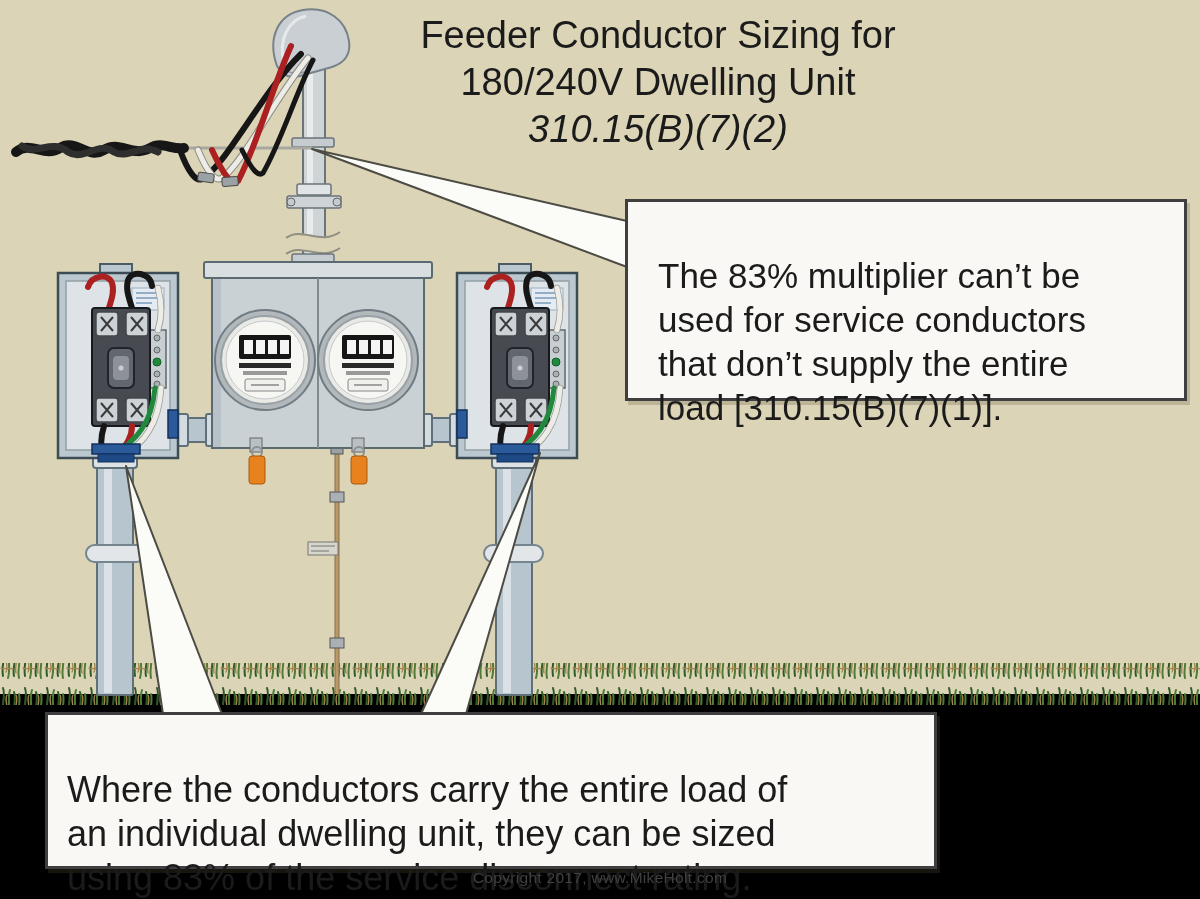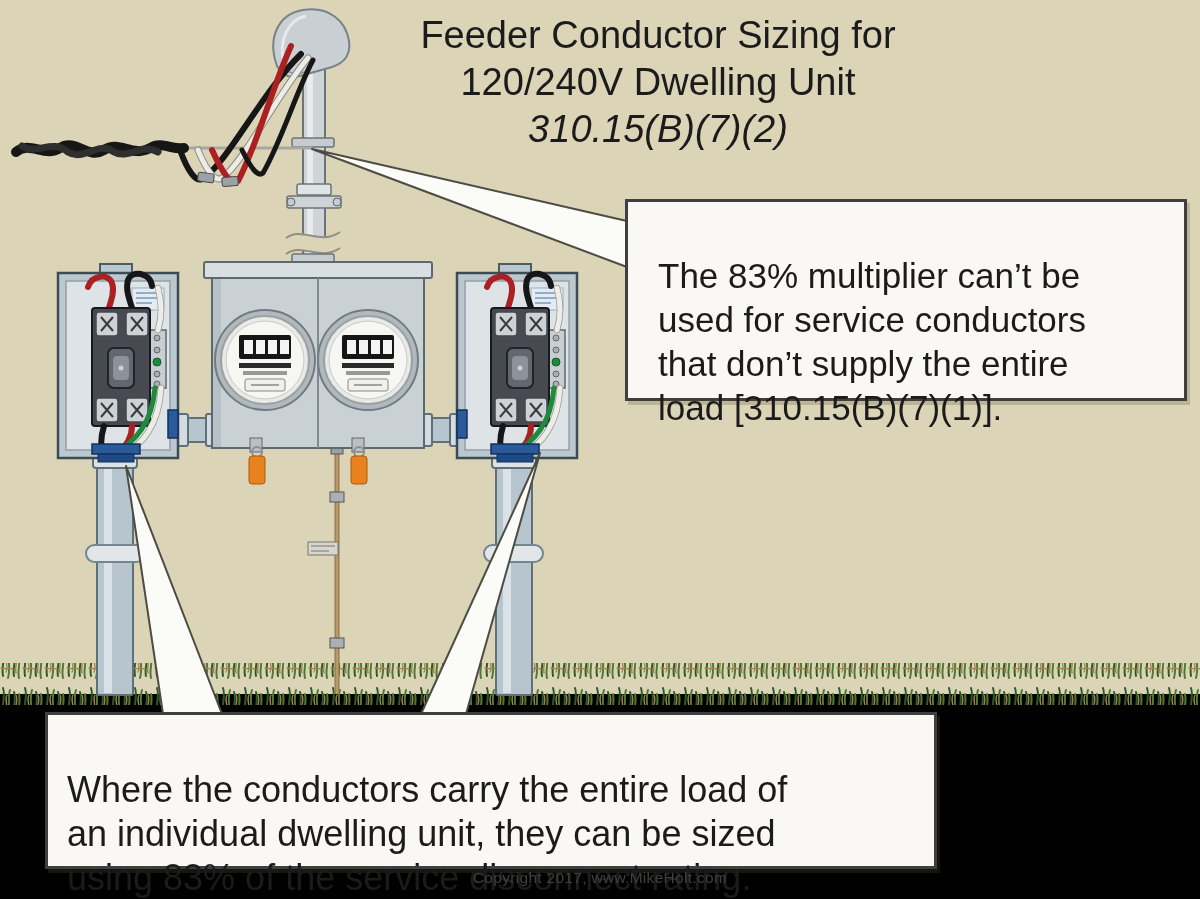--- a/index.html
+++ b/index.html
@@ -224,21 +224,21 @@
     <rect x="168" y="410" width="10" height="28" style="fill:var(--bushing-blue)" stroke="#13305c" stroke-width="1.5"></rect>
     <rect x="457" y="410" width="10" height="28" style="fill:var(--bushing-blue)" stroke="#13305c" stroke-width="1.5"></rect>
 
     <polygon class="wedge" points="312,149 627,221 627,267"></polygon>
     <polygon class="wedge" points="126,466 222,714 163,714"></polygon>
     <polygon class="wedge" points="540,453 466,714 421,714"></polygon>
   </svg>
 
   <div class="title">
     <div>Feeder Conductor Sizing for</div>
-    <div>120/240V Dwelling Unit</div>
+    <div>180/240V Dwelling Unit</div>
     <div class="ital">310.15(B)(7)(2)</div>
   </div>
 
   <div class="callout callout-service">
     <span>The 83% multiplier can’t be
 used for service conductors
 that don’t supply the entire
 load [310.15(B)(7)(1)].</span>
   </div>
   <div class="callout callout-feeder">

